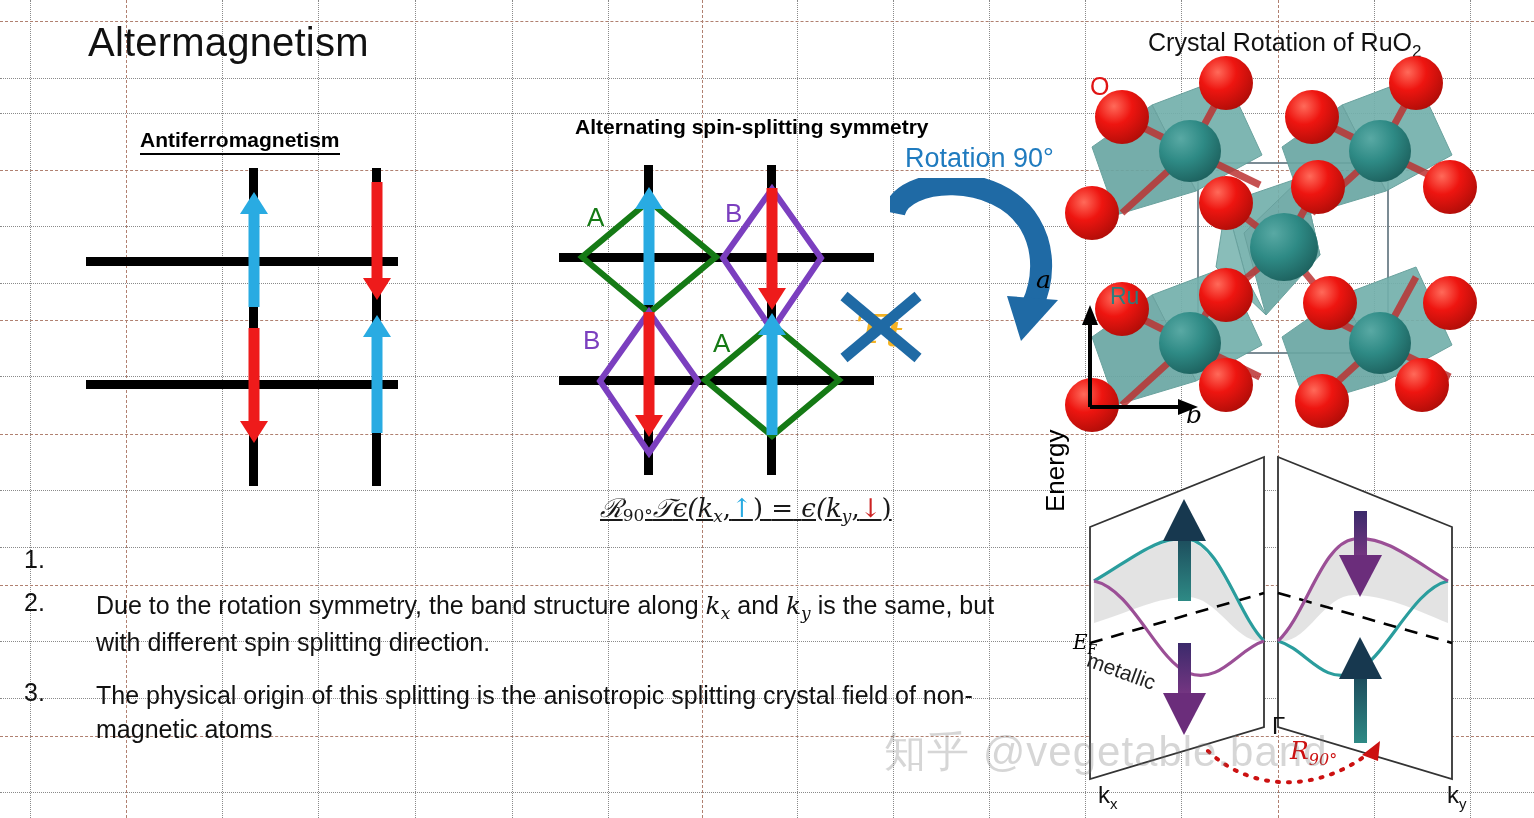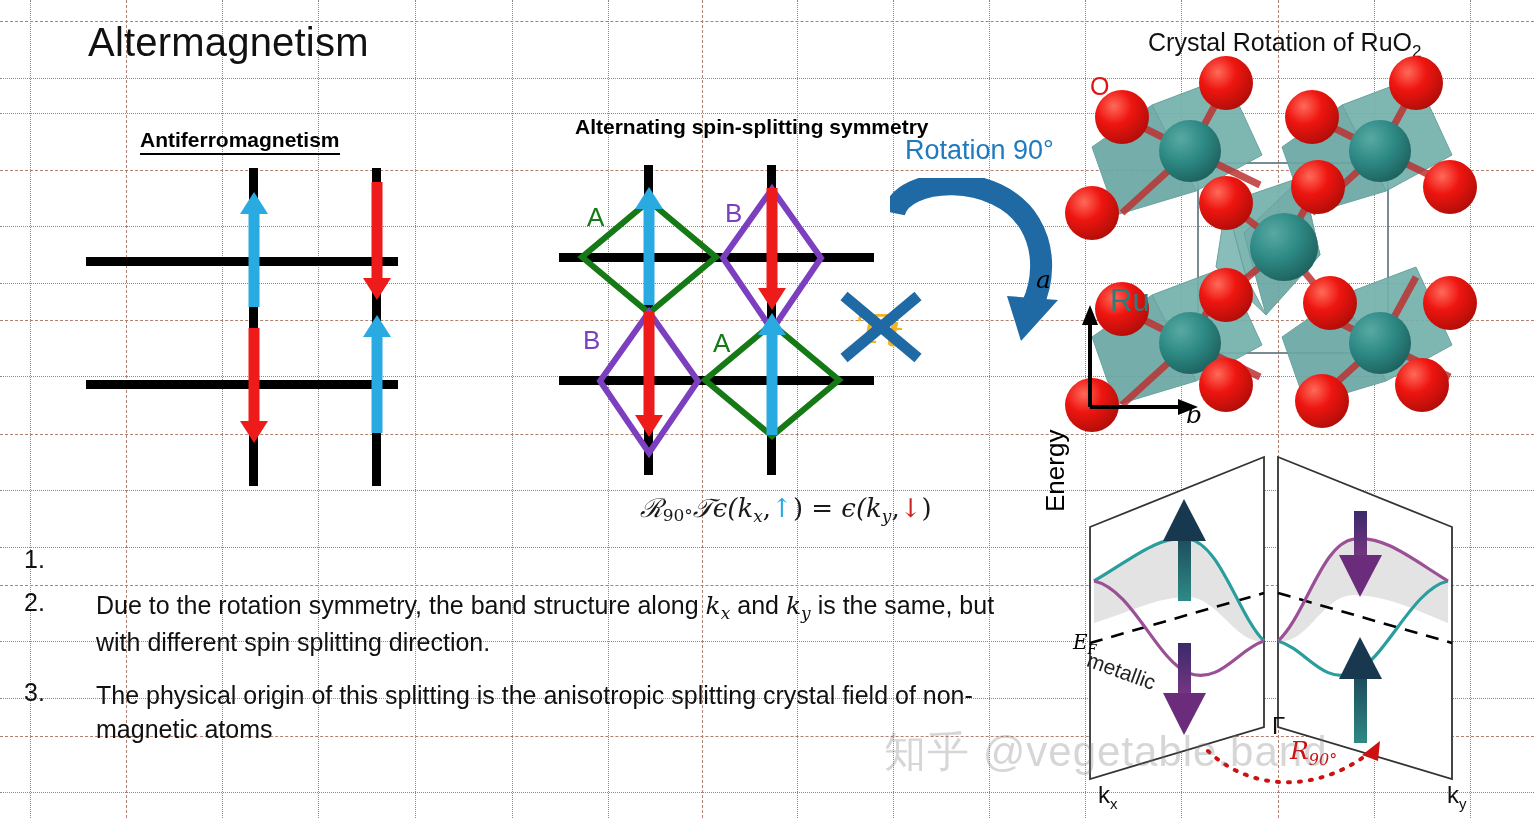--- a/index.html
+++ b/index.html
@@ -28,21 +28,21 @@
   }
   #crystal-title sub{font-size:17px;}
   #afm-title{
     left:140px;top:128px;font-size:21px;font-weight:bold;color:#000;
     border-bottom:2px solid #000;padding-bottom:1px;
   }
   #asm-title{
     left:575px;top:115px;font-size:21px;font-weight:bold;color:#000;white-space:nowrap;
   }
   #rot-label{
-    left:905px;top:135px;font-size:27px;color:#1f7bbf;white-space:nowrap;
+    left:905px;top:143px;font-size:27px;color:#1f7bbf;white-space:nowrap;
   }
 
   
   .vline{background:#000;width:9px;}
   .hline{background:#000;height:9px;}
 
   .arrow-up,.arrow-dn{position:absolute;}
   .shaft{position:absolute;left:50%;transform:translateX(-50%);width:11px;}
   .head{position:absolute;left:50%;transform:translateX(-50%);width:0;height:0;}
 
@@ -54,38 +54,38 @@
   
   .diamond{position:absolute;}
   .diamond svg{display:block;overflow:visible;}
 
   .lbl-A{color:#157a15;font-size:26px;position:absolute;}
   .lbl-B{color:#7b3fbf;font-size:26px;position:absolute;}
 
   
   .mathserif{font-family:"DejaVu Serif","Liberation Serif",serif;}
   #formula{
-    left:640px;top:489px;font-size:26px;color:#1a1a1a;white-space:nowrap;
+    left:600px;top:489px;font-size:26px;color:#1a1a1a;white-space:nowrap;text-decoration:underline;
   }
   .sp-up{color:#29abe2;}
   .sp-dn{color:#cc2222;}
 
   
   #bullets{position:absolute;left:14px;top:545px;width:1010px;color:#111;}
   .bullet{display:flex;margin-bottom:14px;}
   .bnum{width:72px;flex:0 0 72px;font-size:25px;text-align:left;padding-left:10px;}
   .btxt{font-size:25px;line-height:1.38;}
   .underline-squiggle{border-bottom:1px dotted #c8a060;}
   .sub-formula{font-size:25px;padding-left:125px;margin:-2px 0 16px 0;}
 
   
   #crystal{position:absolute;left:1030px;top:55px;width:500px;height:390px;}
   #crystal svg{display:block;}
   .lbl-O{position:absolute;left:1090px;top:72px;color:#e01414;font-size:25px;}
-  .lbl-Ru{position:absolute;left:1110px;top:283px;color:#2b7d7d;font-size:31px;}
+  .lbl-Ru{position:absolute;left:1110px;top:283px;color:#2b7d7d;font-size:23px;}
   .lbl-a{position:absolute;left:1036px;top:265px;font-size:25px;font-style:italic;font-family:"DejaVu Serif",serif;}
   .lbl-b{position:absolute;left:1186px;top:400px;font-size:25px;font-style:italic;font-family:"DejaVu Serif",serif;}
 
   
   #band{position:absolute;left:1022px;top:445px;width:512px;height:373px;}
   #band svg{display:block;}
 
   
   #watermark{
     position:absolute;left:884px;top:724px;font-size:42px;color:rgba(120,120,120,.30);

